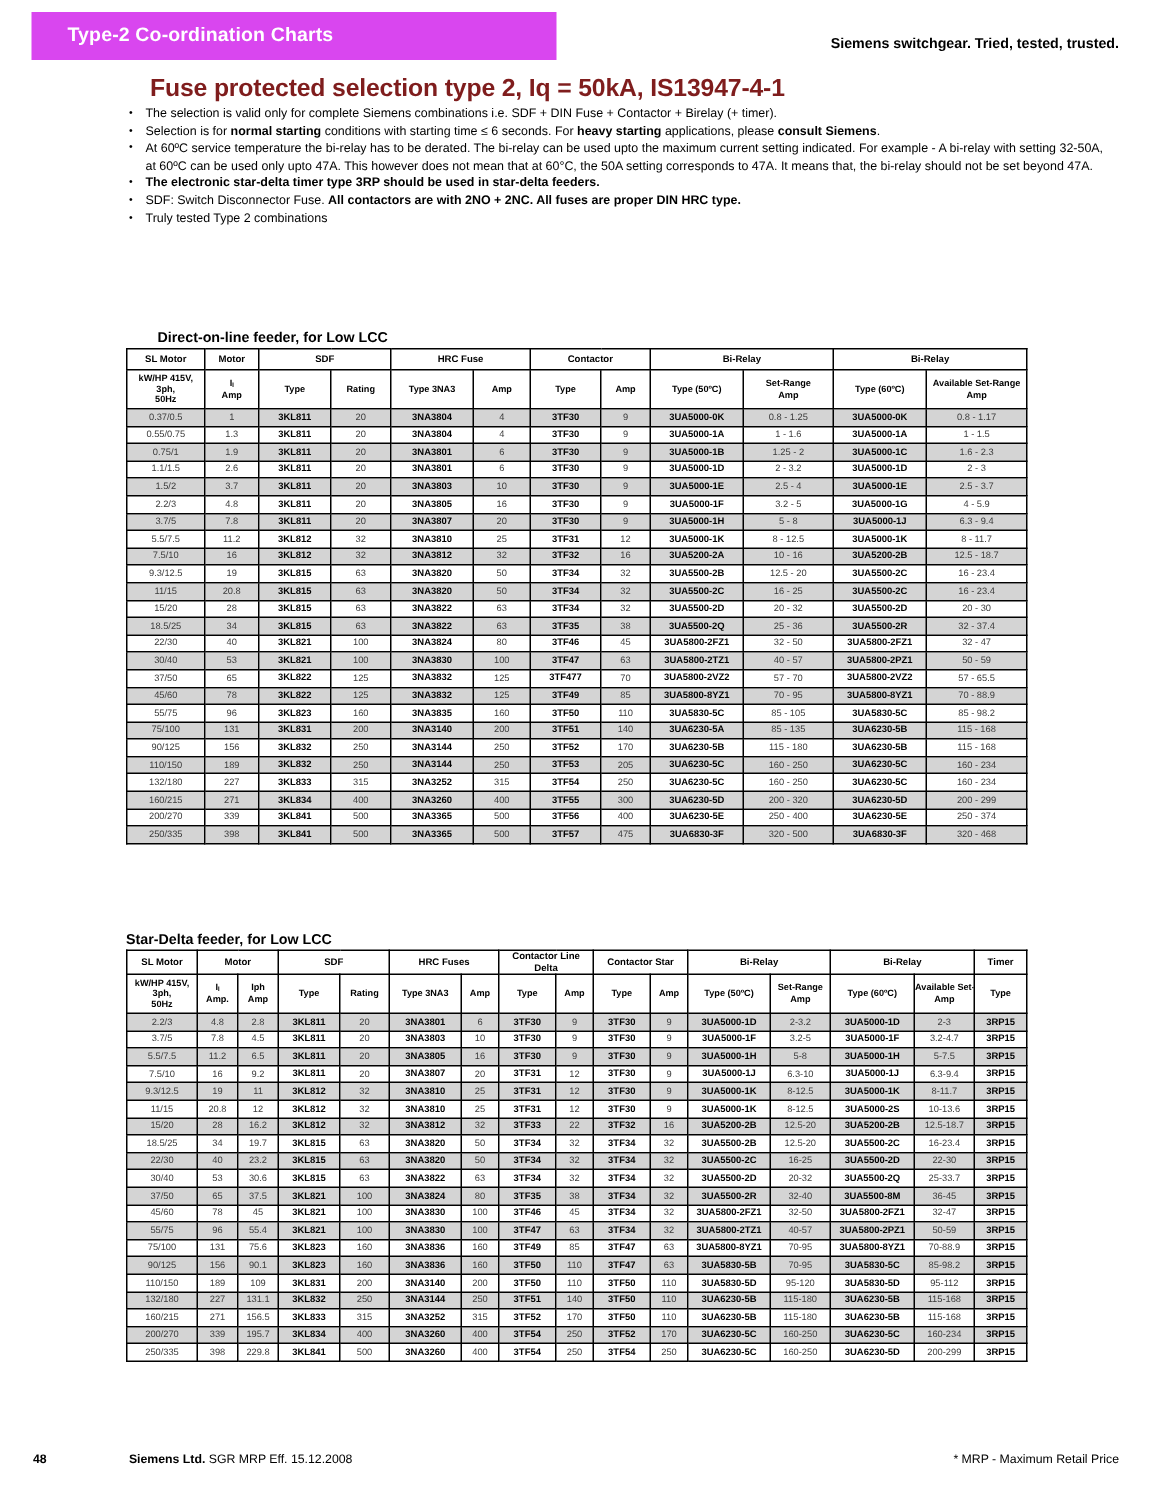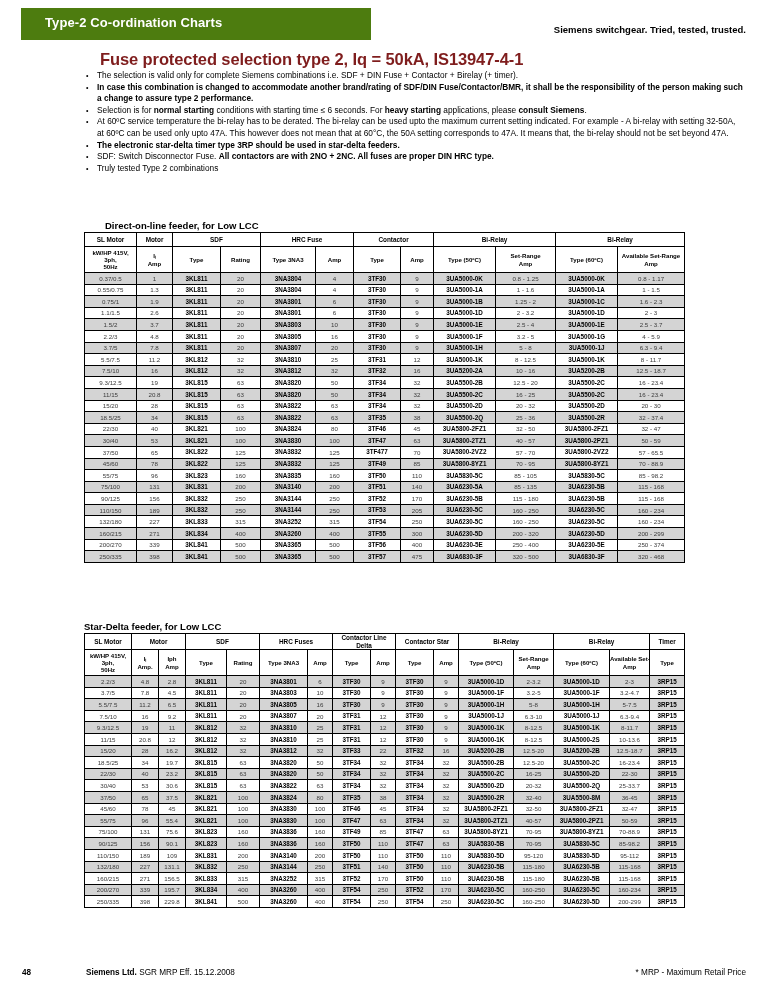--- a/index.html
+++ b/index.html
@@ -22,21 +22,21 @@
     box-sizing: border-box;
   }
 
   
   .header-band {
     position: absolute;
     left: 21px;
     top: 8px;
     width: 350px;
     height: 32px;
-    background: #4d7c0f;
+    background: #d946ef;
   }
   .header-band-title {
     position: absolute;
     left: 24px;
     top: 7px;
     font-size: 13px;
     font-weight: bold;
     color: #ffffff;
     letter-spacing: 0.1px;
     white-space: nowrap;
@@ -151,21 +151,20 @@
 
   <div class="header-band">
     <div class="header-band-title">Type-2 Co-ordination Charts</div>
   </div>
   <div class="tagline">Siemens switchgear. Tried, tested, trusted.</div>
 
   <div class="main-title">Fuse protected selection type 2, Iq = 50kA, IS13947-4-1</div>
 
   <div class="bullets">
       <div class="bullet">The selection is valid only for complete Siemens combinations i.e. SDF + DIN Fuse + Contactor + Birelay (+ timer).</div>
-      <div class="bullet"><b>In case this combination is changed to accommodate another brand/rating of SDF/DIN Fuse/Contactor/BMR, it shall be the responsibility of the person making such a change to assure type 2 performance.</b></div>
       <div class="bullet">Selection is for <b>normal starting</b> conditions with starting time ≤ 6 seconds. For <b>heavy starting</b> applications, please <b>consult Siemens</b>.</div>
       <div class="bullet">At 60ºC service temperature the bi-relay has to be derated. The bi-relay can be used upto the maximum current setting indicated. For example - A bi-relay with setting 32-50A, at 60ºC can be used only upto 47A. This however does not mean that at 60°C, the 50A setting corresponds to 47A. It means that, the bi-relay should not be set beyond 47A.</div>
       <div class="bullet"><b>The electronic star-delta timer type 3RP should be used in star-delta feeders.</b></div>
       <div class="bullet">SDF: Switch Disconnector Fuse. <b>All contactors are with 2NO + 2NC. All fuses are proper DIN HRC type.</b></div>
       <div class="bullet">Truly tested Type 2 combinations</div>
     </div>
 
   <div class="section-caption" style="left:84px; top:220px;margin-left:21px;">Direct-on-line feeder, for Low LCC</div>
   <table class="grid" id="t1" style="left:84px; top:232px; width:600px;">
     <colgroup>

